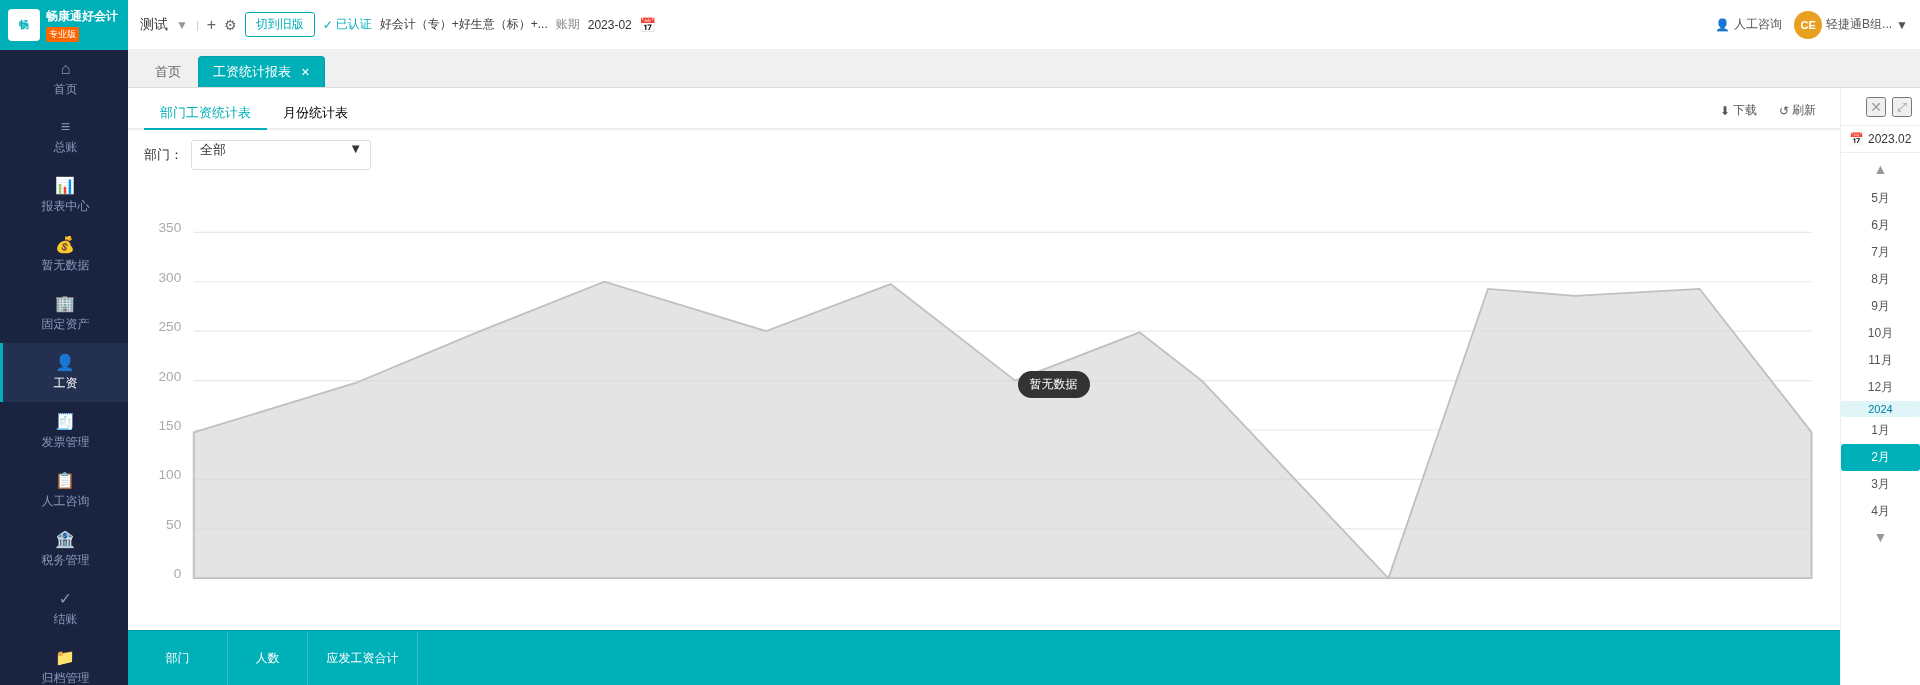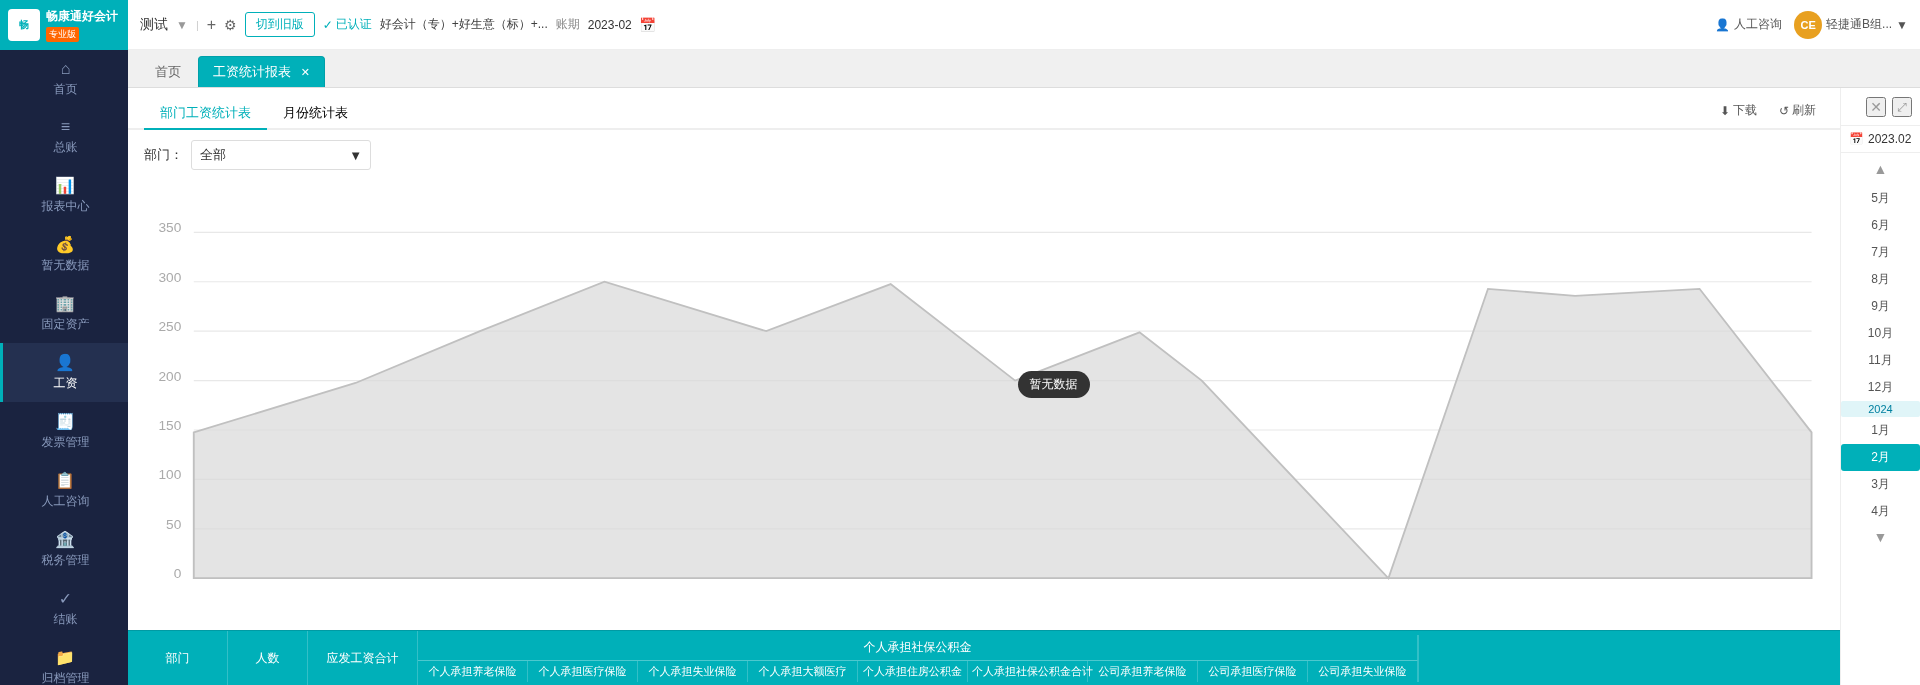--- a/index.html
+++ b/index.html
@@ -173,21 +173,21 @@
       width: 180px;
       height: 30px;
       border: 1px solid #ddd;
       border-radius: 3px;
       padding: 0 8px;
       font-size: 13px;
       color: #333;
       background: white;
       cursor: pointer;
       display: flex;
-      align-items: center;
+      align-items: flex-start;
       justify-content: space-between;
     }
     .action-btn {
       display: flex;
       align-items: center;
       gap: 3px;
       font-size: 12px;
       color: #555;
       cursor: pointer;
       padding: 3px 8px;
@@ -520,34 +520,20 @@
           <div class="tooltip" style="left:52%;top:42%;">
             <span>暂无数据</span>
           </div>
         </div>
       </div>
 
       <div class="table-header">
         <div class="th-cell" style="width:100px;">部门</div>
         <div class="th-cell" style="width:80px;">人数</div>
         <div class="th-cell" style="width:110px;">应发工资合计</div>
-        <div style="display:flex;flex-direction:column;border-right:1px solid rgba(255,255,255,0.2);">
-          <div class="th-group-header">个人承担社保公积金</div>
-          <div class="th-group-cols">
-            <div class="th-group-col" style="width:110px;">个人承担养老保险</div>
-            <div class="th-group-col" style="width:110px;">个人承担医疗保险</div>
-            <div class="th-group-col" style="width:110px;">个人承担失业保险</div>
-            <div class="th-group-col" style="width:110px;">个人承担大额医疗</div>
-            <div class="th-group-col" style="width:110px;">个人承担住房公积金</div>
-            <div class="th-group-col" style="width:120px;">个人承担社保公积金合计</div>
-            <div class="th-group-col" style="width:110px;">公司承担养老保险</div>
-            <div class="th-group-col" style="width:110px;">公司承担医疗保险</div>
-            <div class="th-group-col" style="width:110px;">公司承担失业保险</div>
-          </div>
-        </div>
       </div>
     </div>
 
     <div class="right-panel">
       <div class="panel-header">
         <button class="panel-close-btn">✕</button>
         <button class="panel-expand-btn">⤢</button>
       </div>
       <div class="date-input-field">
         <span>📅</span>

